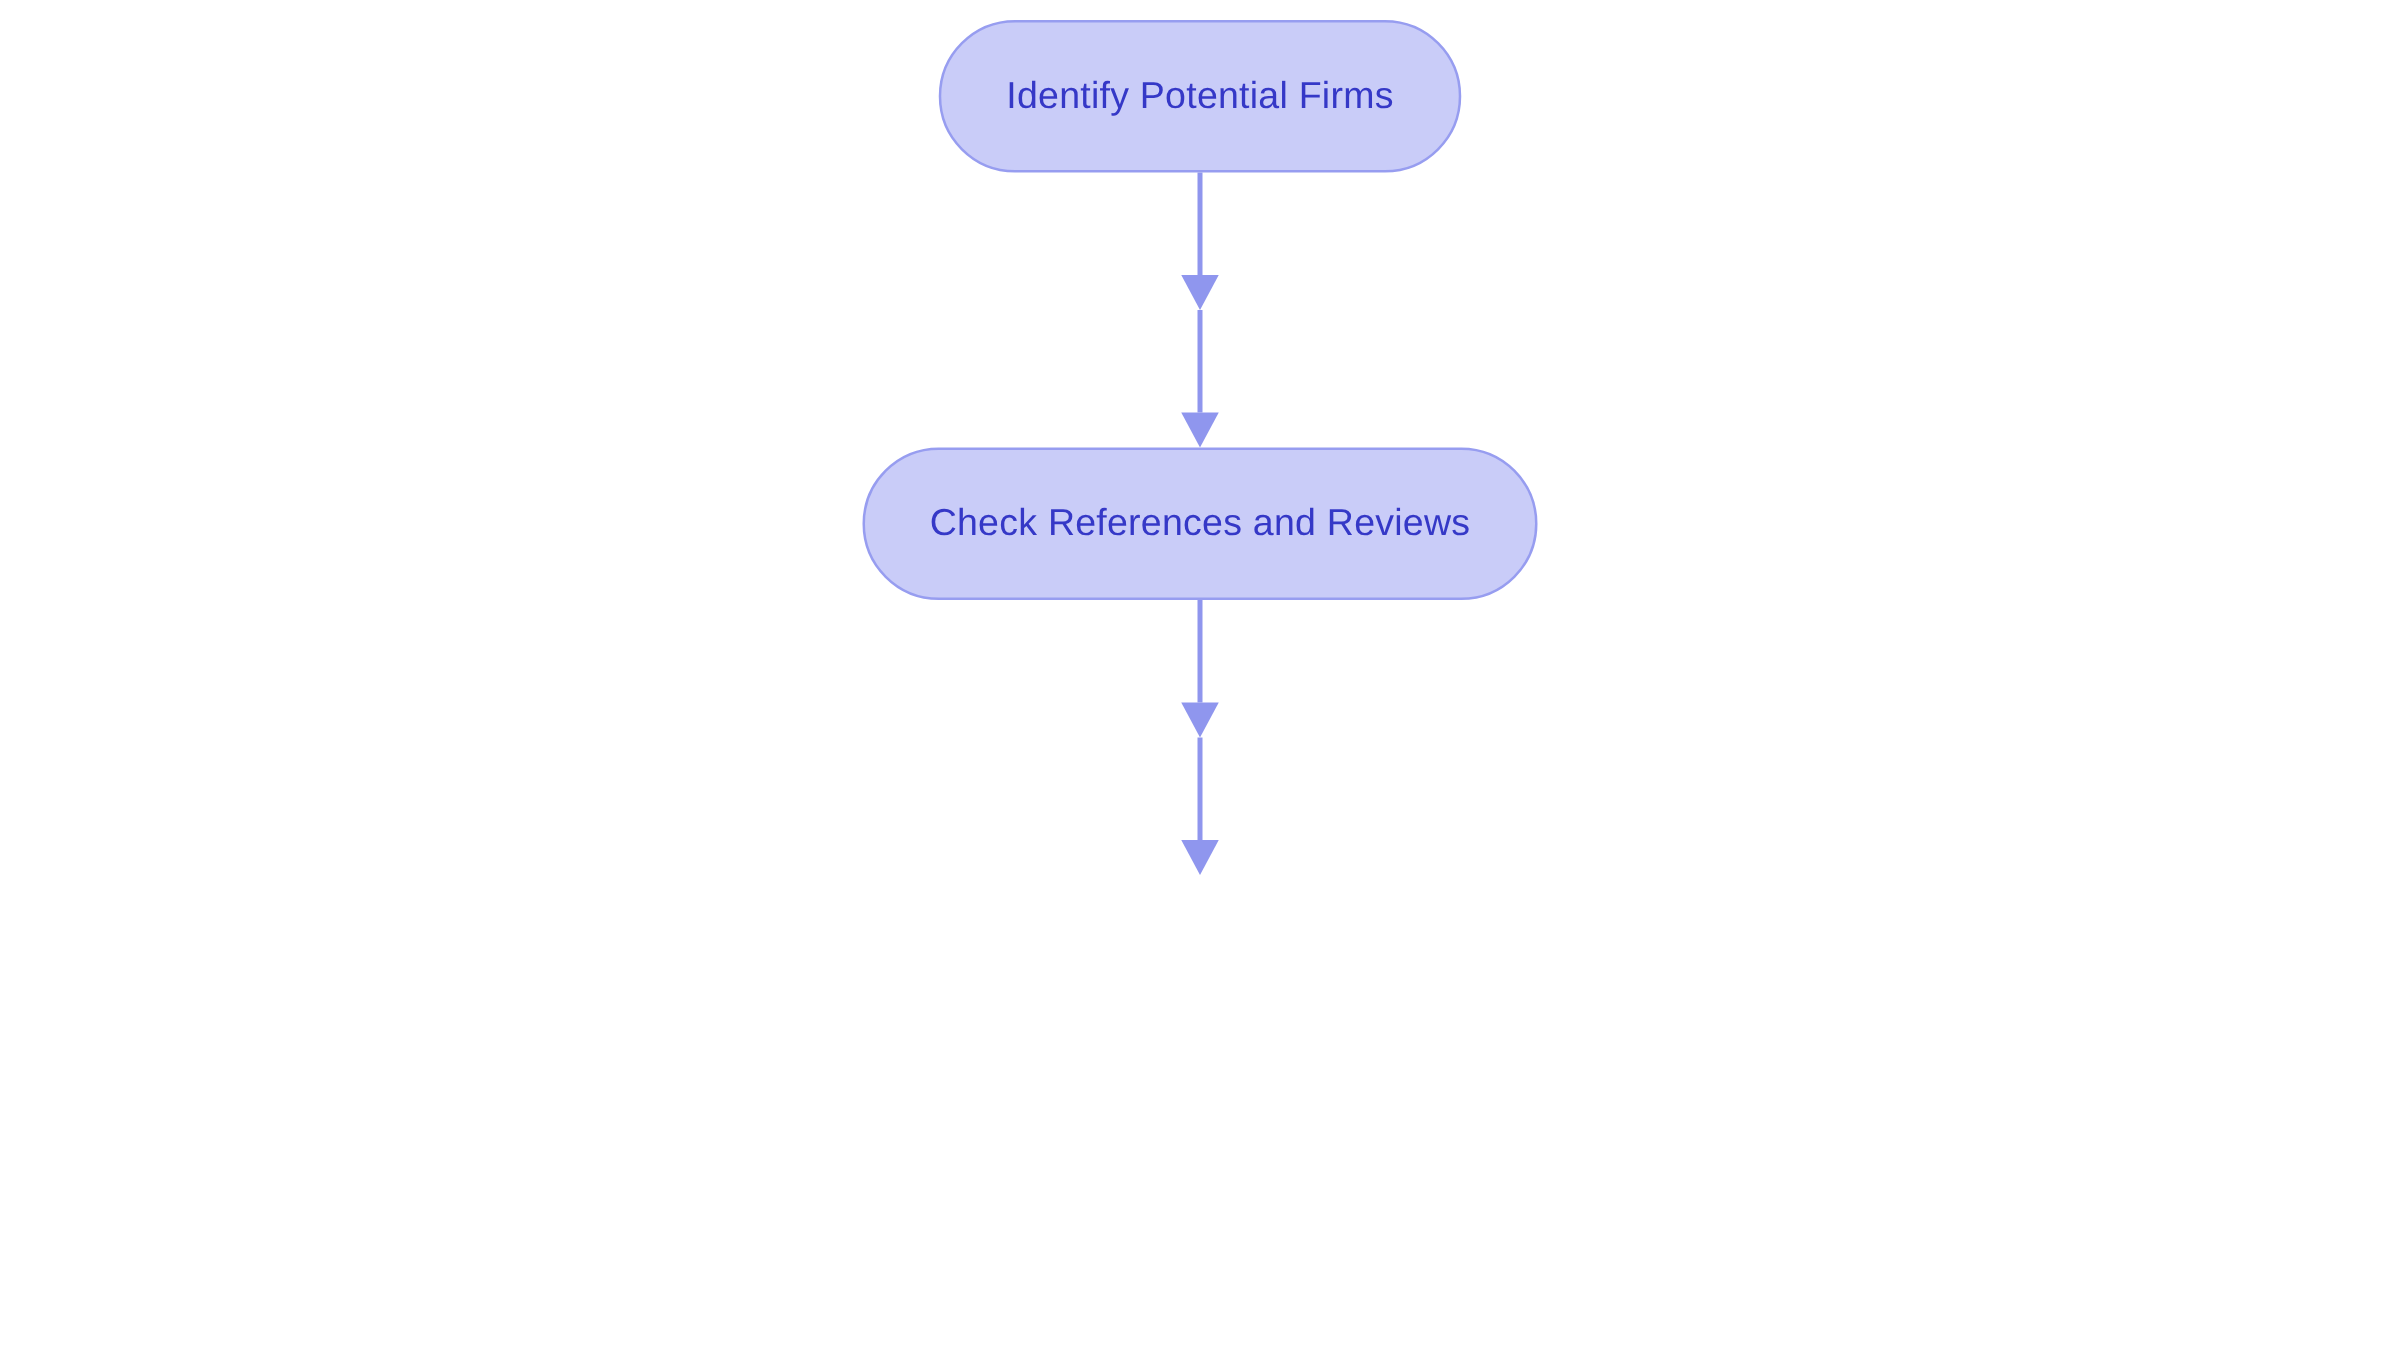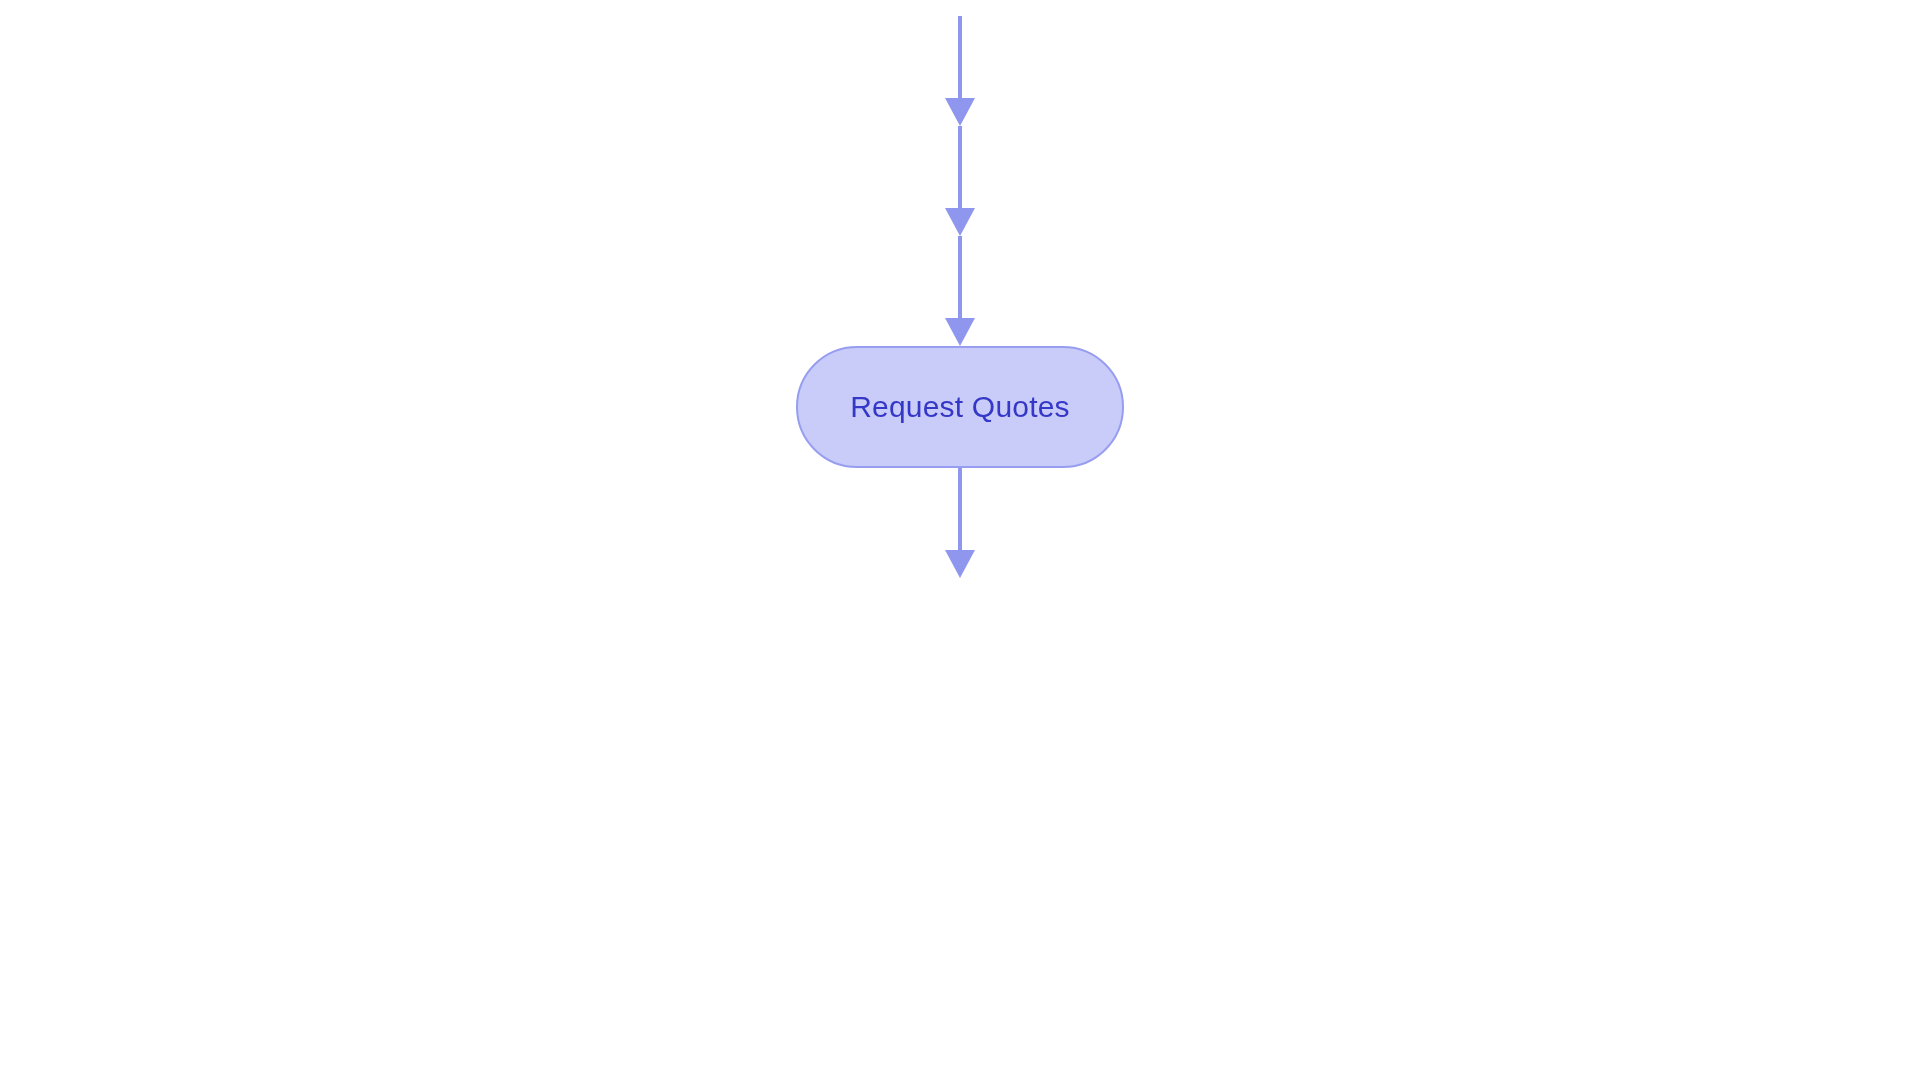--- a/index.html
+++ b/index.html
@@ -58,41 +58,44 @@
     border-left: 15px solid transparent;
     border-right: 15px solid transparent;
     border-top: 28px solid var(--arrow-color, #8f96ee);
   }
 </style>
 </head>
 <body>
 
 <div class="canvas">
 
+  <div class="node">
+    <span class="node-label">Identify Potential Firms</span>
+  </div>
+
+  <div class="connector">
+    <div class="connector-line"></div>
+    <div class="connector-head"></div>
+  </div>
+
+
+  <div class="connector">
+    <div class="connector-line"></div>
+    <div class="connector-head"></div>
+  </div>
+
+  <div class="node">
+    <span class="node-label">Check References and Reviews</span>
+  </div>
 
   <div class="connector">
     <div class="connector-line"></div>
     <div class="connector-head"></div>
   </div>
 
 
   <div class="connector">
     <div class="connector-line"></div>
     <div class="connector-head"></div>
   </div>
 
 
-  <div class="connector">
-    <div class="connector-line"></div>
-    <div class="connector-head"></div>
-  </div>
-
-  <div class="node">
-    <span class="node-label">Request Quotes</span>
-  </div>
-
-  <div class="connector">
-    <div class="connector-line"></div>
-    <div class="connector-head"></div>
-  </div>
-
-
 </div>
 
 </body></html>

